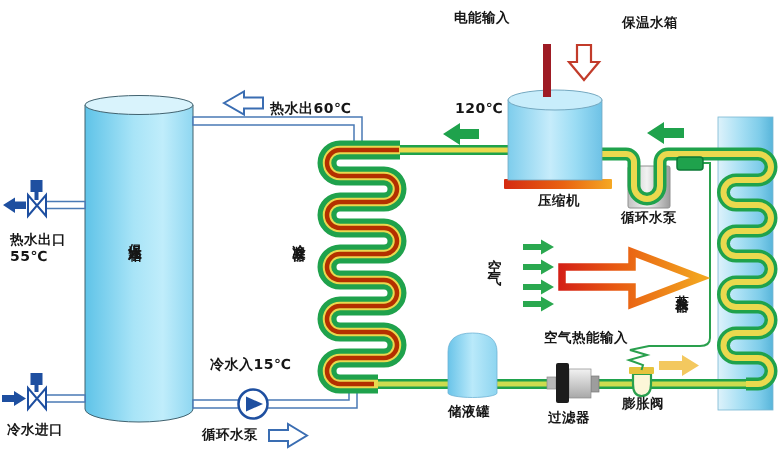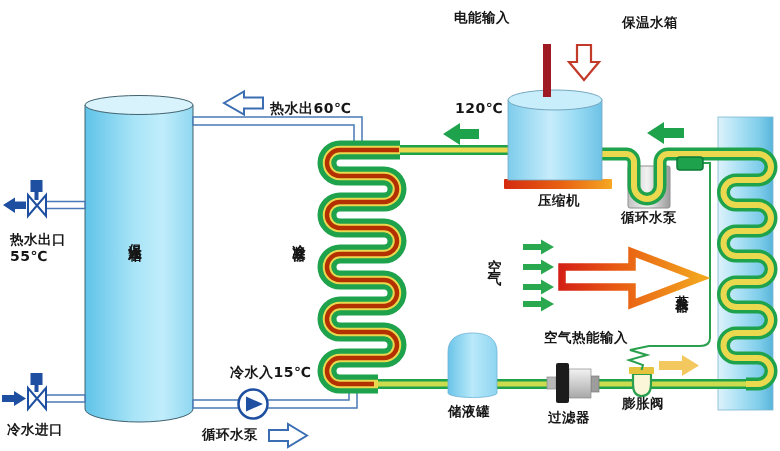--- a/index.html
+++ b/index.html
@@ -192,20 +192,20 @@
 <div class="lbl temp" style="left:270px;top:100px;">热水出60℃</div>
 <div class="lbl" style="left:538px;top:193px;">压缩机</div>
 <div class="lbl" style="left:621px;top:210px;">循环水泵</div>
 <div class="lbl" style="left:10px;top:232px;text-align:center;">热水出口</div>
 <div class="lbl temp" style="left:10px;top:248px;">55℃</div>
 <div class="lbl vert" style="left:127px;top:232px;">保温水箱</div>
 <div class="lbl vert" style="left:291px;top:233px;">冷凝器</div>
 <div class="lbl air" style="left:487px;top:247px;">空气</div>
 <div class="lbl vert" style="left:674px;top:284px;">蒸发器</div>
 <div class="lbl" style="left:544px;top:330px;">空气热能输入</div>
-<div class="lbl temp" style="left:230px;top:356px;margin-top:8px;">冷水入15℃</div>
+<div class="lbl temp" style="left:210px;top:356px;">冷水入15℃</div>
 <div class="lbl" style="left:448px;top:404px;">储液罐</div>
 <div class="lbl" style="left:548px;top:410px;">过滤器</div>
 <div class="lbl" style="left:622px;top:396px;">膨胀阀</div>
 <div class="lbl" style="left:7px;top:422px;">冷水进口</div>
 <div class="lbl" style="left:202px;top:427px;text-align:center;">循环水泵</div>
 
 </div>
 
 </body></html>

